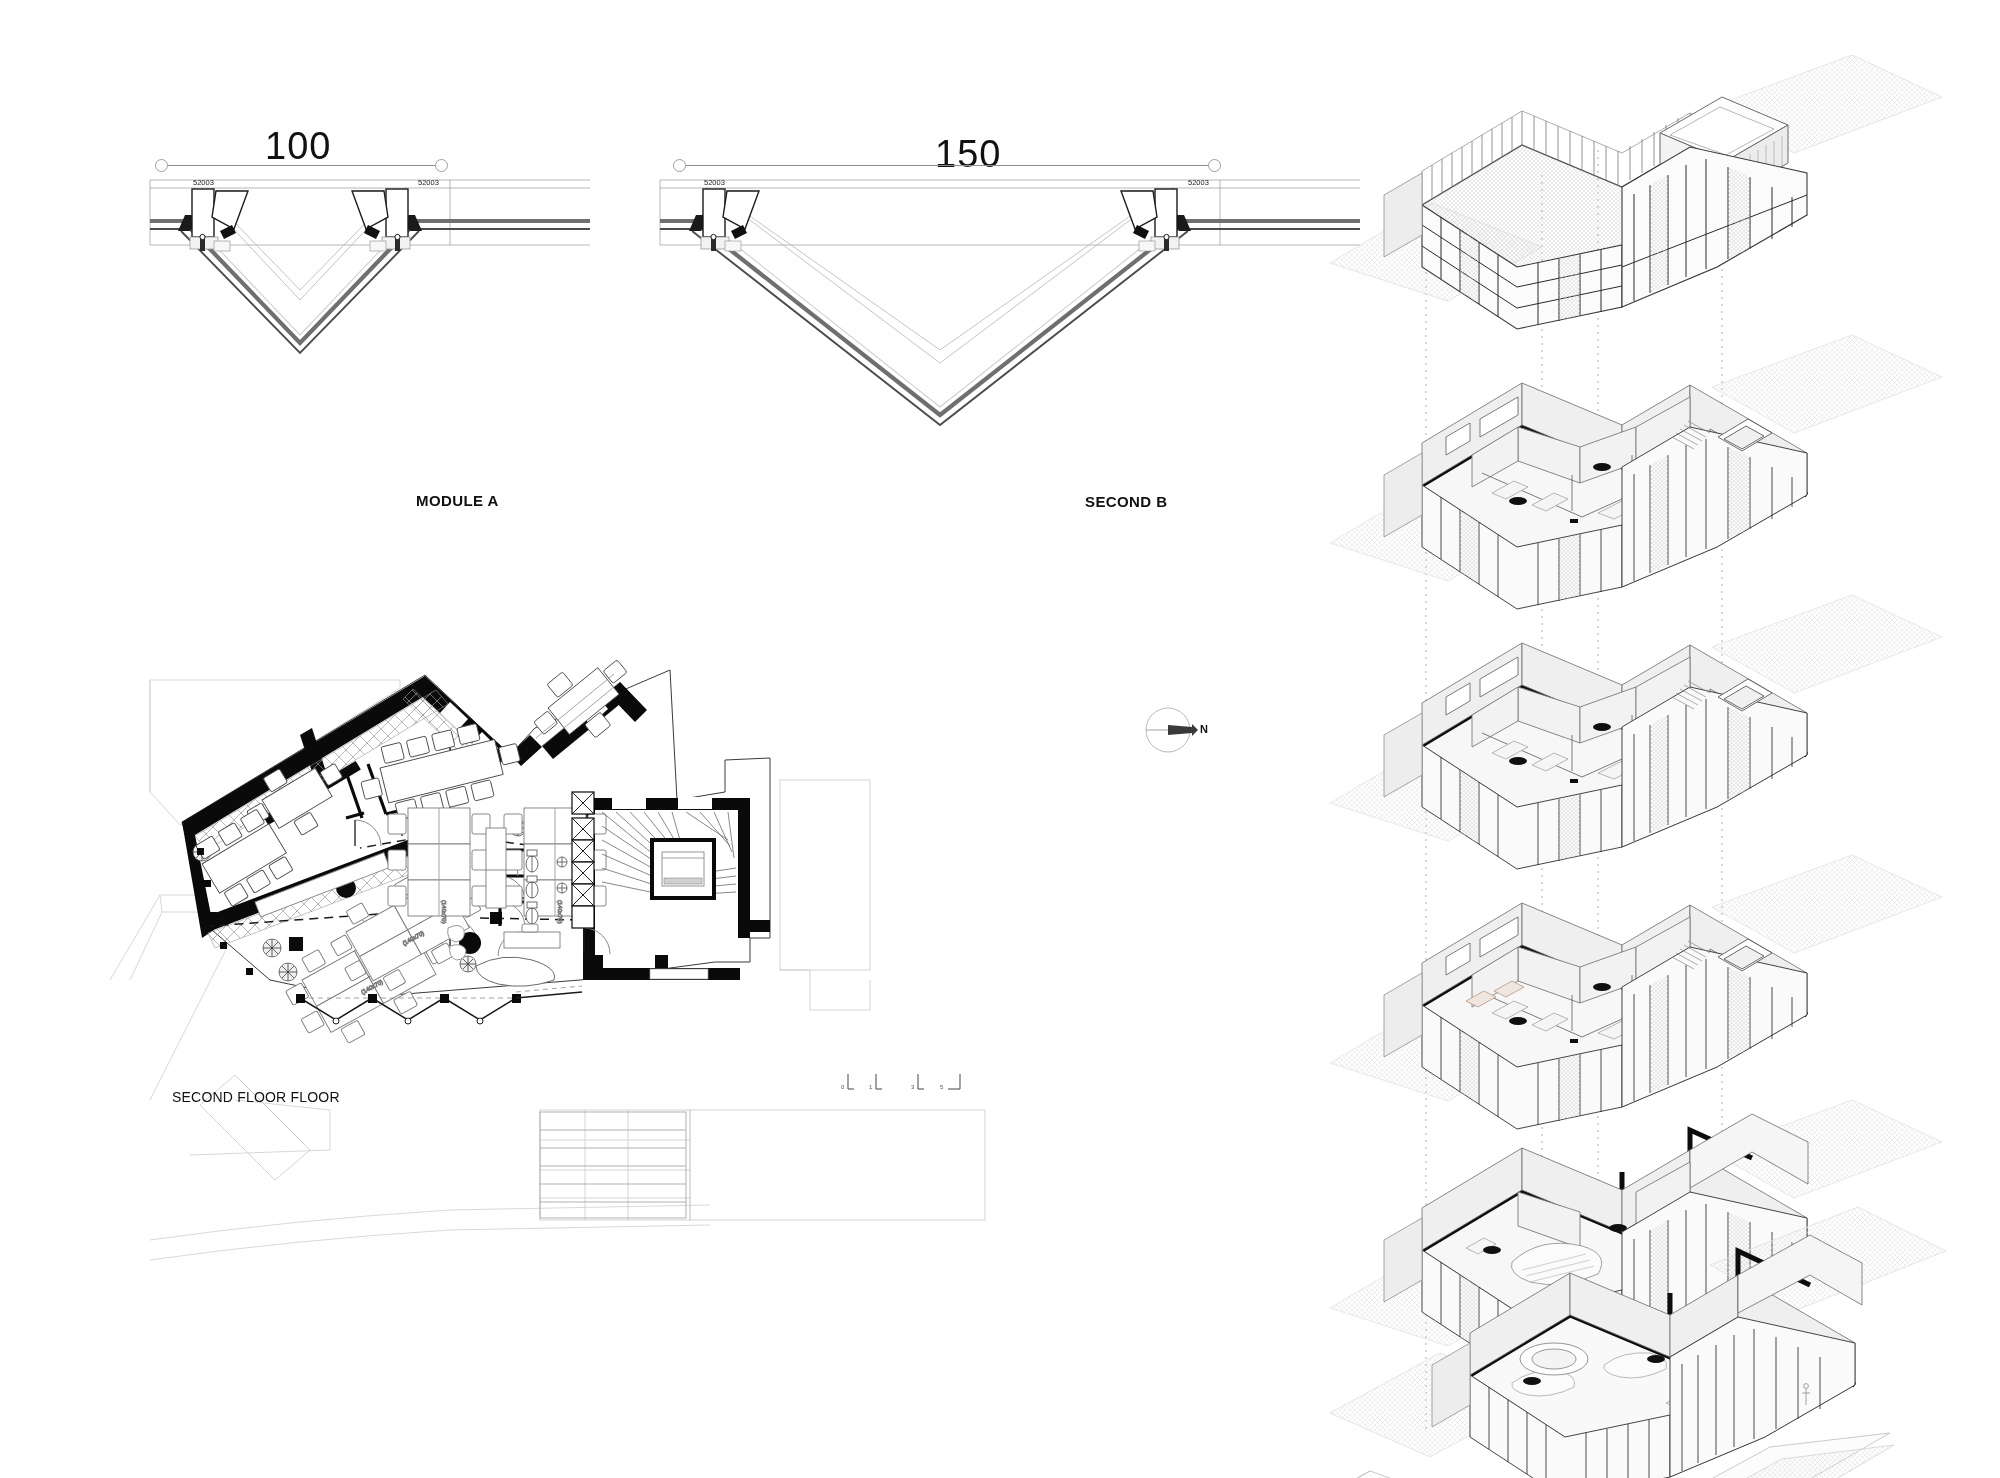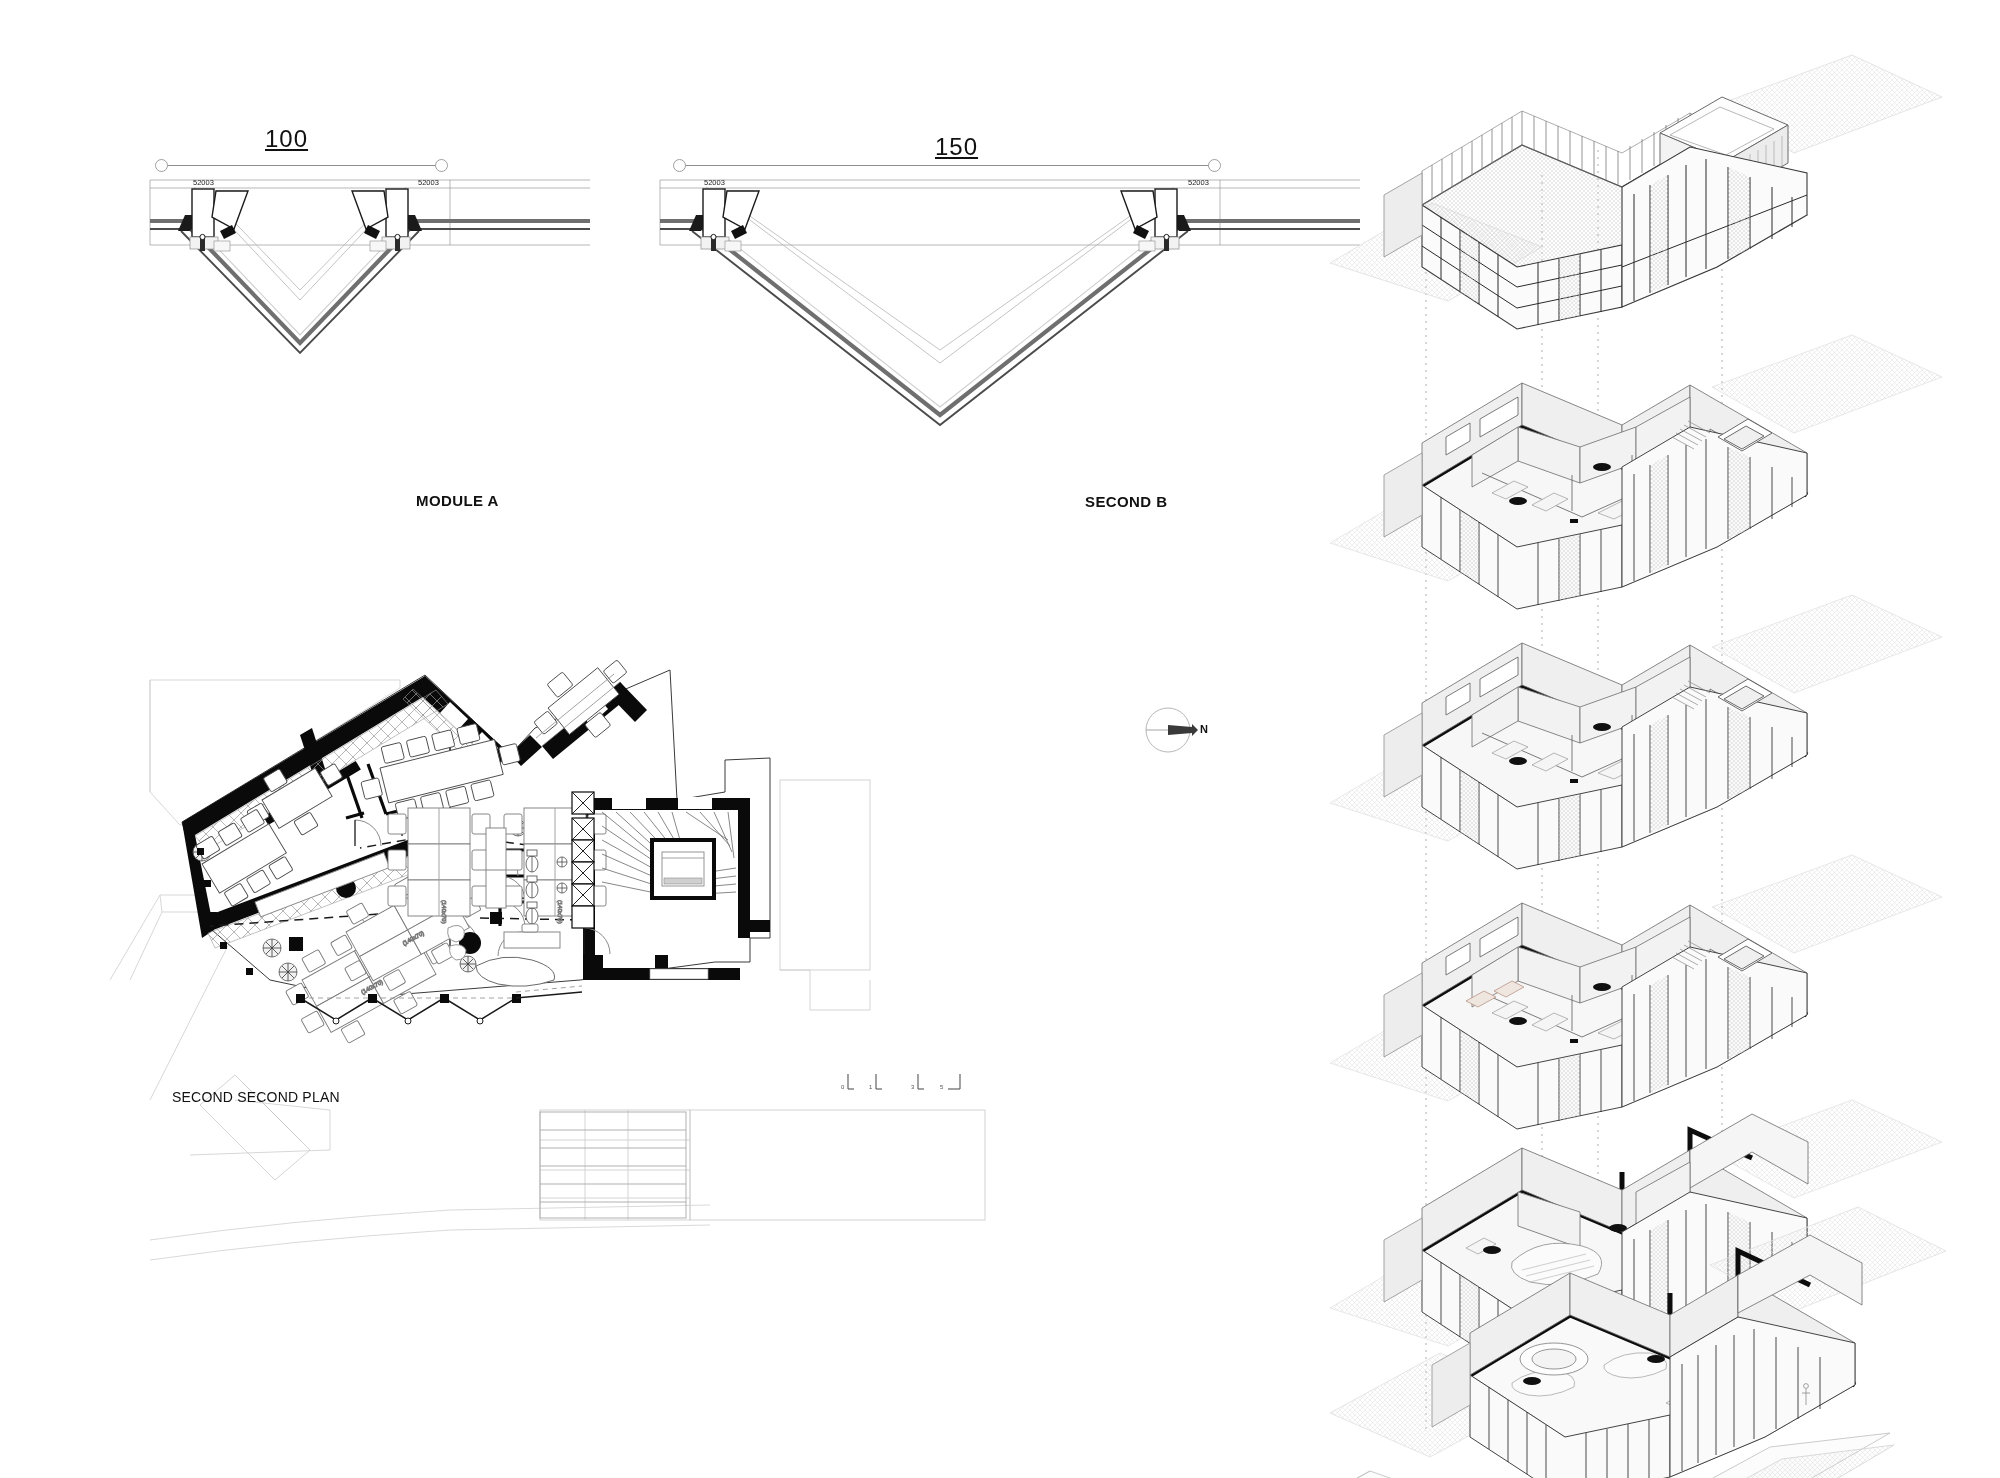--- a/index.html
+++ b/index.html
@@ -26,25 +26,24 @@
     color: #111;
     white-space: nowrap;
   }
   .lbl-plan {
     font-size: 14px;
     letter-spacing: 0.2px;
     color: #111;
     white-space: nowrap;
   }
   .lbl-dim {
-    font-size: 24px;
+    font-size: 38px;
     color: #111;
     font-weight: 400;
     letter-spacing: 1px;
-    text-decoration: underline;
   }
   .lbl-micro {
     font-size: 6px;
     color: #555;
     white-space: nowrap;
   }
   .lbl-n {
     font-size: 11px;
     font-weight: bold;
     color: #111;
@@ -691,21 +690,21 @@
       <g stroke="#a8a8a8" stroke-width="0.9" fill="none">
         <rect x="390" y="432" width="146" height="106"></rect>
         <path d="M390 450 L536 450"></path>
           <path d="M390 468 L536 468"></path>
         <path d="M390 486 L536 486"></path>
           <path d="M390 504 L536 504"></path>
         <path d="M390 522 L536 522"></path>
       </g>
     </svg>
 
-    <div class="abs lbl-plan" style="left:22px; top:409px;">SECOND SECOND PLAN</div>
+    <div class="abs lbl-plan" style="left:22px; top:409px;">SECOND FLOOR FLOOR</div>
 
     <div class="abs" style="left:690px; top:390px; width:130px; height:30px;">
       <svg width="130" height="30" viewBox="0 0 130 30">
         <g stroke="#555" stroke-width="1.1" fill="none">
           <line x1="8" y1="4" x2="8" y2="19"></line>
           <line x1="8" y1="19" x2="14" y2="19"></line>
           <line x1="36" y1="4" x2="36" y2="19"></line>
           <line x1="36" y1="19" x2="42" y2="19"></line>
           <line x1="78" y1="4" x2="78" y2="19"></line>
           <line x1="78" y1="19" x2="84" y2="19"></line>

